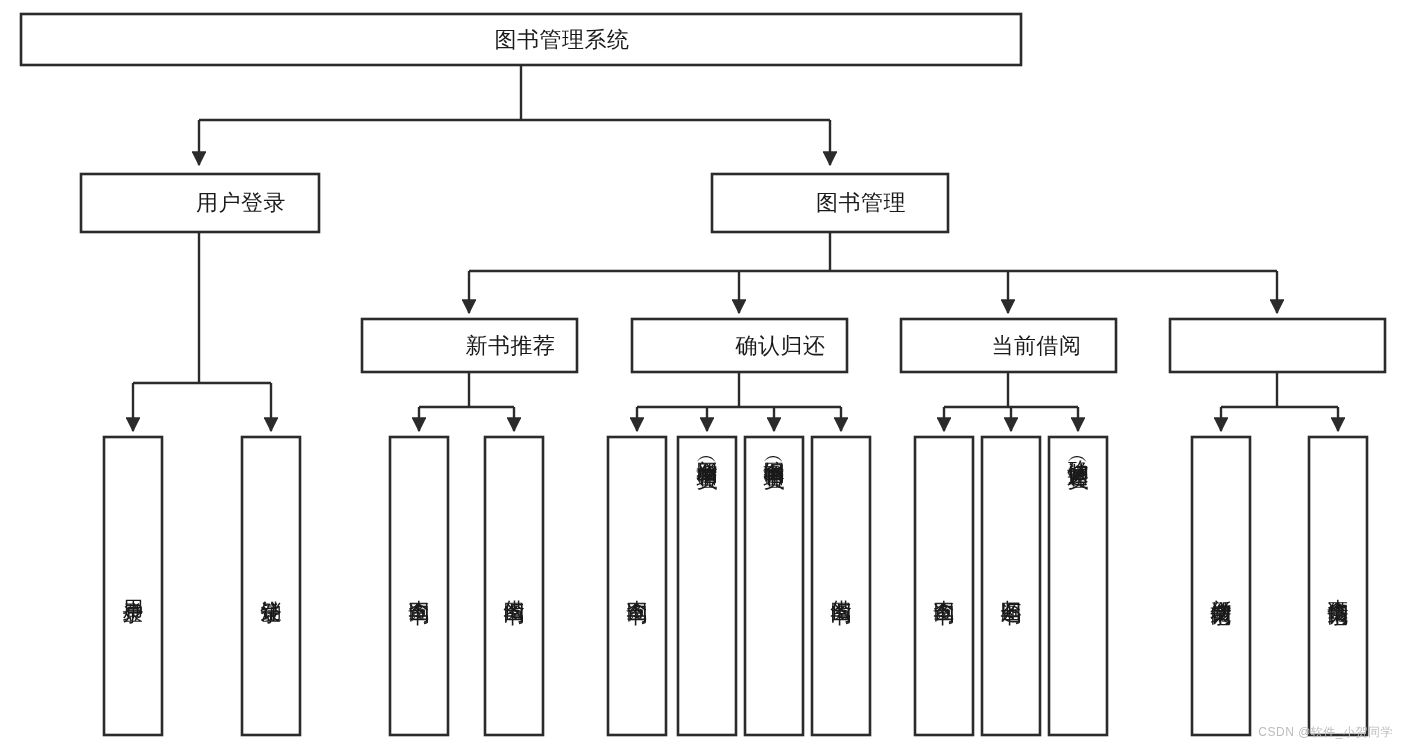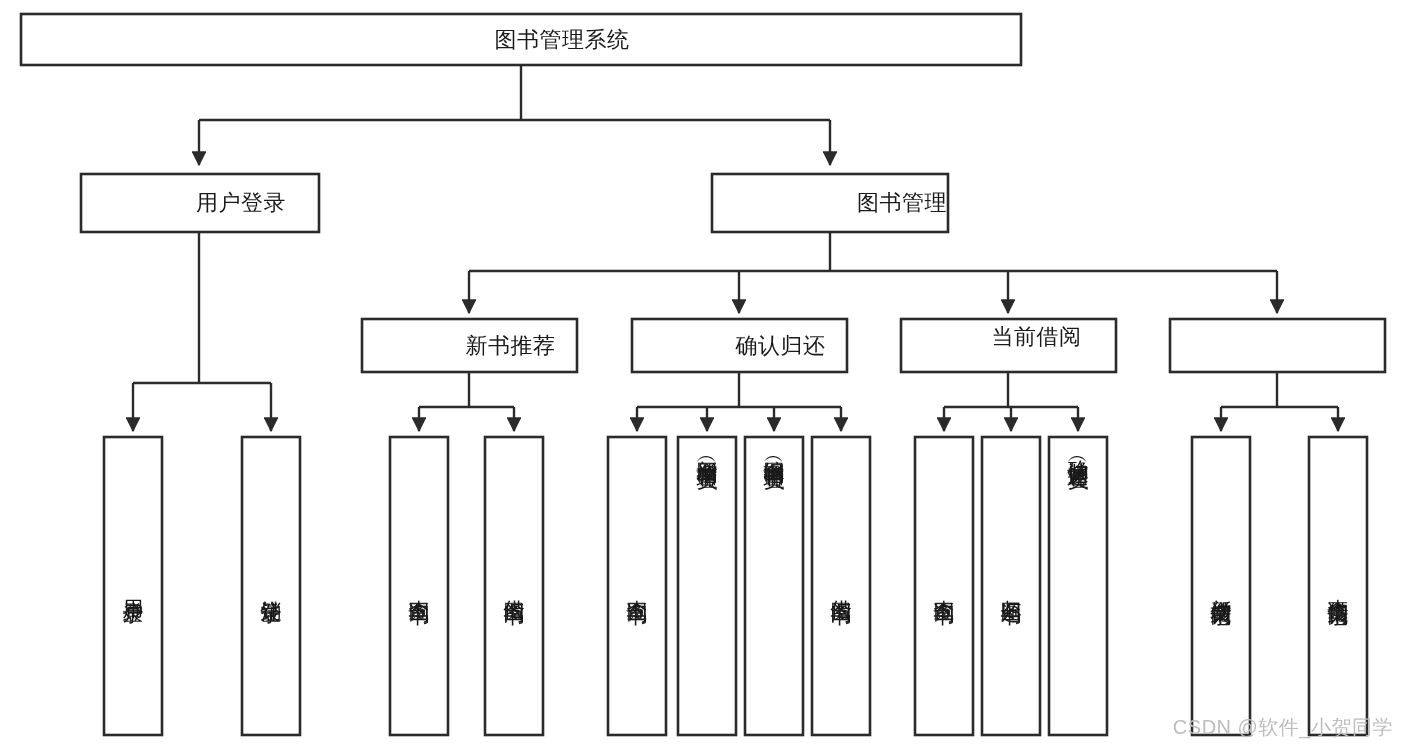--- a/index.html
+++ b/index.html
@@ -70,21 +70,21 @@
     font-size: 22px;
     color: #1a1a1a;
     white-space: nowrap;
     letter-spacing: 0.5px;
   }
   #watermark {
     position: absolute;
     right: 12px;
     bottom: 6px;
     font-family: "Liberation Sans", "DejaVu Sans", sans-serif;
-    font-size: 20px;
+    font-size: 12px;
     color: #bdbdbd;
     white-space: nowrap;
     letter-spacing: 0.5px;
   }
 </style>
 </head>
 <body>
 
 <div id="diagram-root">
 
@@ -164,31 +164,31 @@
     <rect class="node-box" x="1309" y="437" width="58" height="298"></rect>
   </svg>
 
   <div class="hlabel-wrap" style="left:21px; top:14px; width:1000px; height:51px;">
     <span class="hlabel-text">图书管理系统</span>
   </div>
 
   <div class="hlabel-wrap" style="left:81px; top:174px; width:238px; height:58px;">
     <span class="hlabel-text">用户登录</span>
   </div>
-  <div class="hlabel-wrap" style="left:712px; top:174px; width:216px; height:58px;margin-left:41px;">
+  <div class="hlabel-wrap" style="left:712px; top:174px; width:216px; height:58px;">
     <span class="hlabel-text">图书管理</span>
   </div>
 
   <div class="hlabel-wrap" style="left:362px; top:319px; width:215px; height:53px;border-radius:22px;">
     <span class="hlabel-text">新书推荐</span>
   </div>
   <div class="hlabel-wrap" style="left:632px; top:319px; width:215px; height:53px;">
     <span class="hlabel-text">确认归还</span>
   </div>
-  <div class="hlabel-wrap" style="left:901px; top:310px; width:189px; height:53px;">
+  <div class="hlabel-wrap" style="left:901px; top:319px; width:189px; height:53px;">
     <span class="hlabel-text">当前借阅</span>
   </div>
 
   <div class="vlabel-wrap" style="left:104px; top:437px; width:58px; height:298px;">
     <span class="vlabel-text">用户登录</span>
   </div>
   <div class="vlabel-wrap" style="left:242px; top:437px; width:58px; height:298px;">
     <span class="vlabel-text">注销登录</span>
   </div>
 

